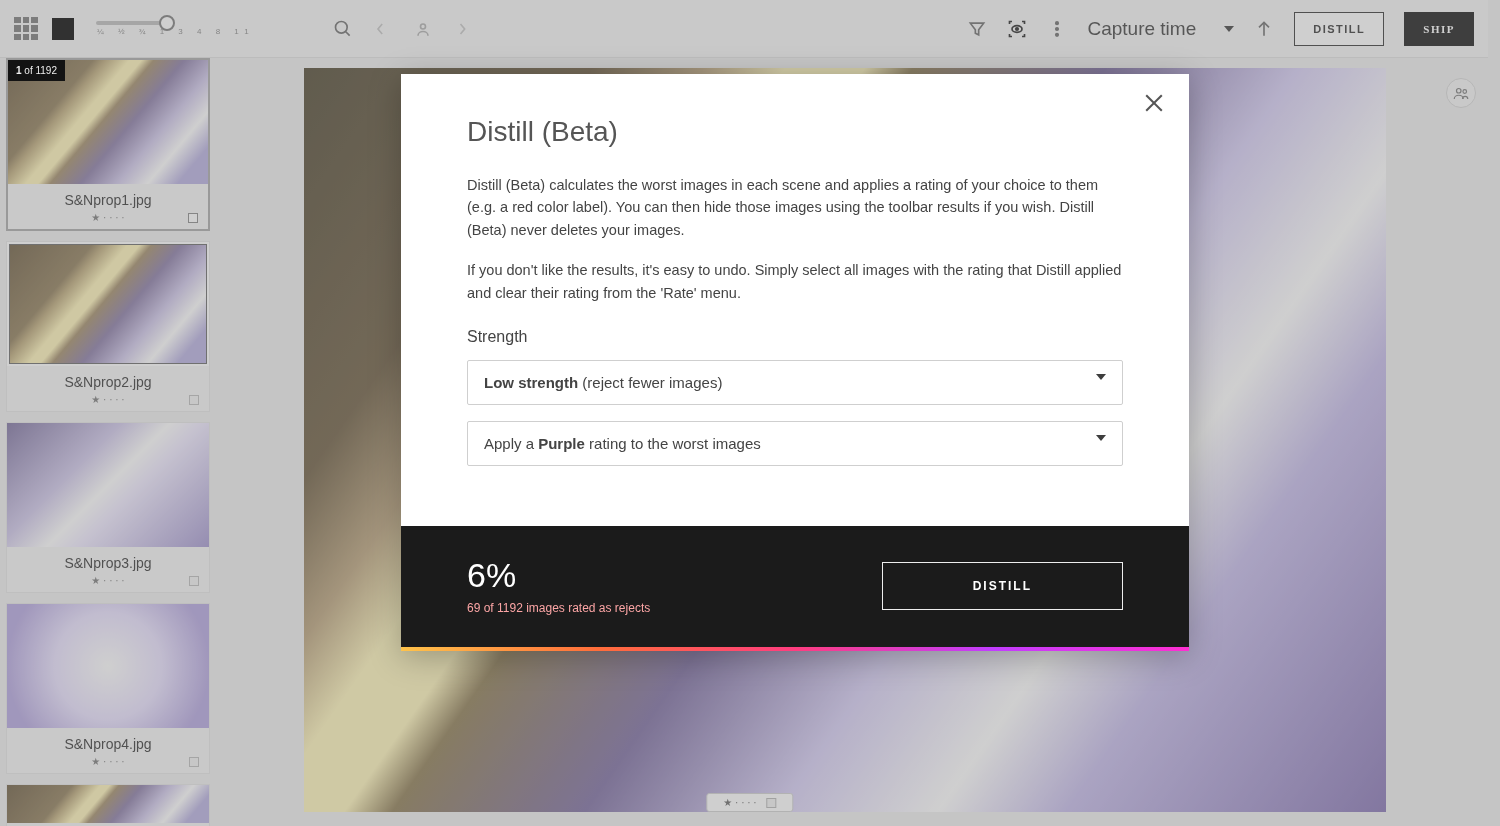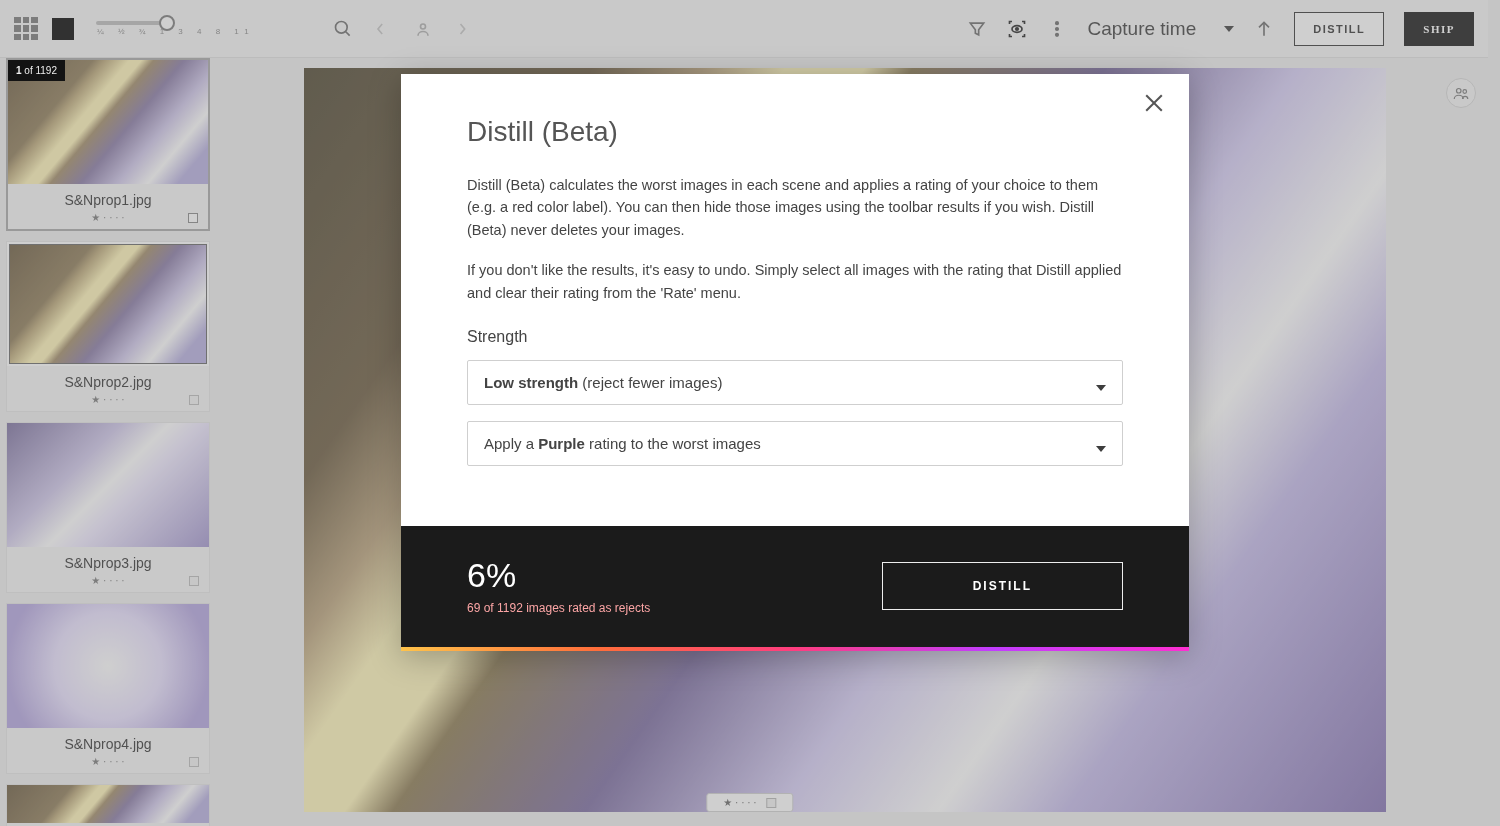--- a/index.html
+++ b/index.html
@@ -49,21 +49,21 @@
   
   .modal { position:absolute; top:74px; left:401px; width:788px; background:#fff; box-shadow:0 6px 30px rgba(0,0,0,0.25);}
   .modal-body { padding:42px 66px 44px; position:relative;}
   .modal-close { position:absolute; top:18px; right:24px; width:22px; height:22px; color:#555; cursor:pointer;}
   .modal-close::before, .modal-close::after { content:""; position:absolute; top:10px; left:0; width:22px; height:2px; background:#555;}
   .modal-close::before { transform:rotate(45deg);}
   .modal-close::after { transform:rotate(-45deg);}
   .modal h1 { font-size:28px; font-weight:400; color:#555; margin-bottom:26px;}
   .modal p { font-size:14.5px; line-height:1.55; color:#444; margin-bottom:18px;}
   .modal .sec-label { font-size:16px; color:#444; margin:24px 0 14px; }
-  .select-box { border:1px solid #cfcfcf; border-radius:2px; padding:13px 16px; display:flex; justify-content:space-between; align-items:flex-end; font-size:15px; color:#444; cursor:pointer; margin-bottom:16px;}
+  .select-box { border:1px solid #cfcfcf; border-radius:2px; padding:13px 16px; display:flex; justify-content:space-between; align-items:flex-start; font-size:15px; color:#444; cursor:pointer; margin-bottom:16px;}
   .select-box .caret { width:0;height:0;border-left:5px solid transparent;border-right:5px solid transparent;border-top:6px solid #3d3d3d;}
   .modal-foot { background:#1b1b1b; padding:30px 66px 36px; display:flex; align-items:center; justify-content:space-between; position:relative;}
   .foot-left .pct { color:#fff; font-size:34px; font-weight:300;}
   .foot-left .sum { color:#fca5a5; font-size:12px; margin-top:6px;}
   .foot-btn { border:1px solid #eee; color:#fff; background:transparent; padding:16px 90px; letter-spacing:2px; font-size:12px; font-weight:600;}
   .grad-bar { position:absolute; left:0; right:0; bottom:0; height:4px; background:linear-gradient(90deg,#ffc34a,#ff6d3a,#ff3d7f,#c13dff,#ff2fd1);}
 </style>
 </head>
 <body>
 

